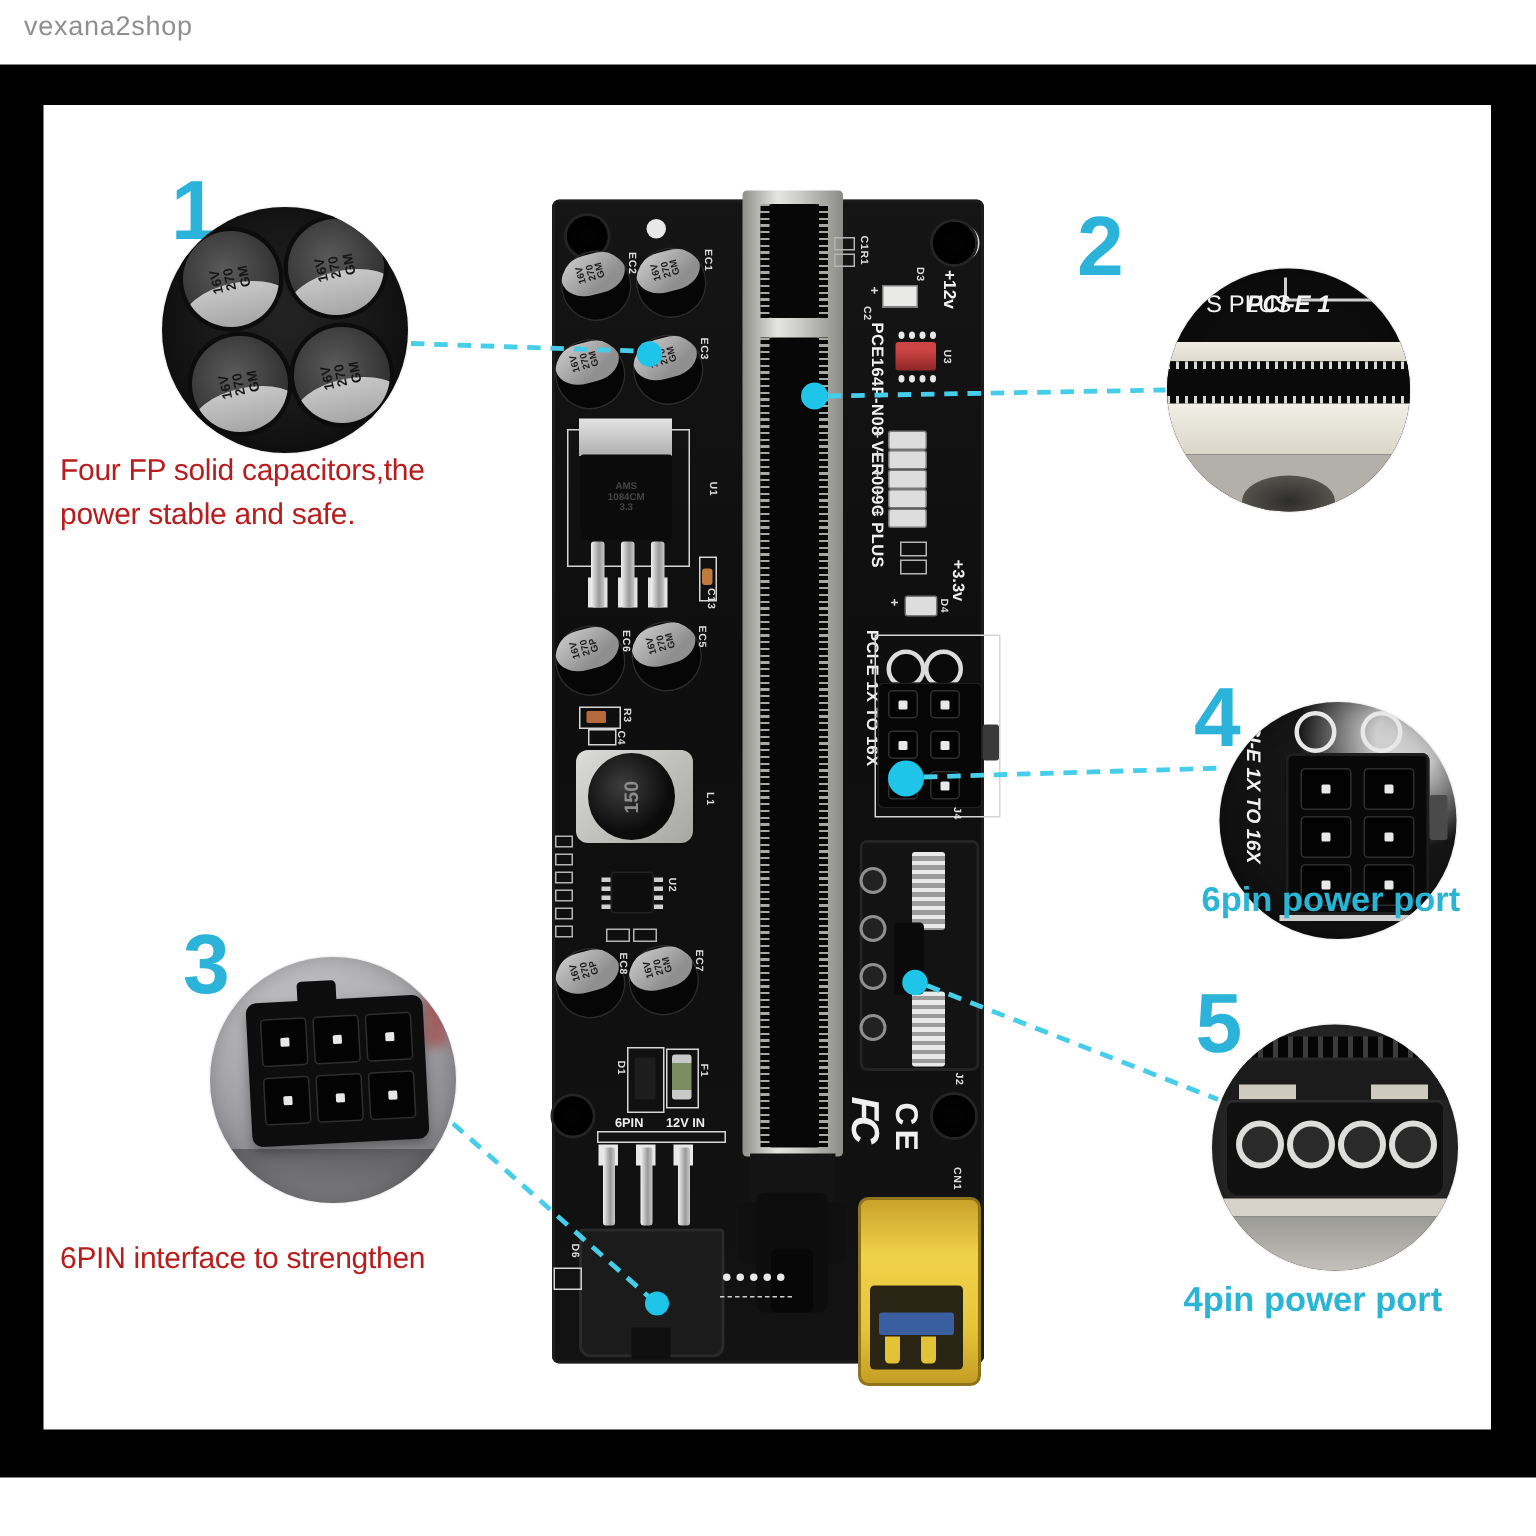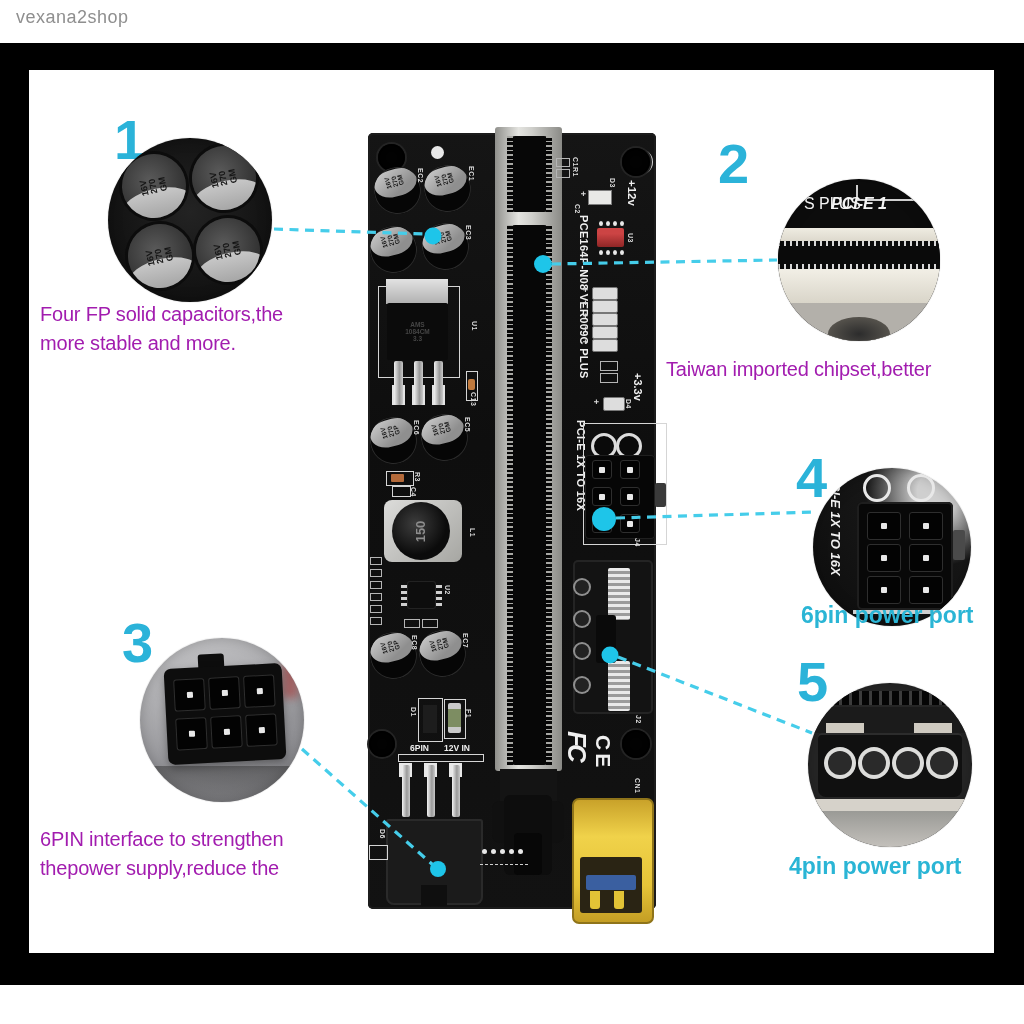--- a/index.html
+++ b/index.html
@@ -4,21 +4,21 @@
 <style>
   html,body{margin:0;padding:0;background:#fff;}
   .page{position:relative;width:1024px;height:1024px;background:#ffffff;overflow:hidden;
         font-family:"Liberation Sans",sans-serif;}
   .watermark{position:absolute;left:16px;top:7px;font-size:18px;color:#8f8f8f;letter-spacing:.5px;}
   .frame{position:absolute;left:0;top:43px;width:1024px;height:942px;background:#000;z-index:0;}
   .inner-white{position:absolute;left:29px;top:27px;width:965px;height:883px;background:#fff;}
 
   
   .num{position:absolute;z-index:4;font-size:56px;font-weight:bold;color:#2bb3d9;line-height:1;}
-  .para{position:absolute;z-index:4;font-size:20px;line-height:29px;color:#a21caf;letter-spacing:-0.2px;}
+  .para{position:absolute;z-index:4;font-size:20px;line-height:29px;color:#b91c1c;letter-spacing:-0.2px;}
   .plabel{position:absolute;z-index:4;font-size:23px;font-weight:bold;color:#2ab5d5;}
   .zoomcircle{position:absolute;z-index:4;border-radius:50%;overflow:hidden;
               box-shadow:0 0 0 1px rgba(0,0,0,.05), inset 0 0 14px rgba(0,0,0,.25);}
   .connectors{position:absolute;left:0;top:0;z-index:3;}
 
   
   .pcb{position:absolute;left:368px;top:133px;width:288px;height:776px;z-index:2;
        background:linear-gradient(180deg,#151515,#0e0e0e 40%,#121212);border-radius:5px;
        box-shadow:inset 0 0 0 2px #1c1c1c;}
   .pcb *{position:absolute;}
@@ -347,40 +347,39 @@
       </div>
     <div class="bigcap" style="left:88px;top:80px;">
         <div class="crescent"></div>
         <span class="bt">16V
 270
 GM</span>
       </div>
   </div>
   <div class="para" style="left:40px;top:300px;">
     <div>Four FP solid capacitors,the</div>
-    <div>more stable and more.</div>
+    <div>power stable and safe.</div>
   </div>
 
   <div class="num" style="left:718px;top:136px;">2</div>
   <div class="zoomcircle" style="left:778px;top:179px;width:162px;height:162px;background:#0c0c0c;">
     <div style="left:78px;top:6px;width:60px;height:14px;border-left:2px solid #cfcfcf;border-bottom:2px solid #cfcfcf;"></div>
     <div style="left:26px;top:16px;font-size:16px;color:#f3f3f3;white-space:nowrap;">
       <span>S PLUS </span><span style="position:static;font-weight:bold;font-style:italic;margin-left:27px;">PCI-E 1</span>
     </div>
     <div style="left:0;top:49px;width:162px;height:13px;background:linear-gradient(#efece2,#ddd9cd);"></div>
     <div style="left:0;top:62px;width:162px;height:28px;background:#0a0a0a;">
       <div style="left:0;top:0;width:100%;height:5px;background:repeating-linear-gradient(90deg,#d8d8d8 0 2px,#0a0a0a 2px 6px);"></div>
       <div style="left:0;bottom:0;width:100%;height:5px;background:repeating-linear-gradient(90deg,#d8d8d8 0 2px,#0a0a0a 2px 6px);"></div>
     </div>
     <div style="left:0;top:90px;width:162px;height:34px;background:linear-gradient(#f2efe6,#d9d5c9);"></div>
     <div style="left:0;top:124px;width:162px;height:38px;background:#b3b0aa;"></div>
     <div style="left:50px;top:138px;width:62px;height:34px;border-radius:50%;background:radial-gradient(#2c2c2c,#55524c 70%);"></div>
   </div>
   <div class="para" style="left:666px;top:355px;">
-    <div>Taiwan imported chipset,better</div>
   </div>
 
   <div class="num" style="left:122px;top:615px;">3</div>
   <div class="zoomcircle" style="left:140px;top:638px;width:164px;height:164px;background:linear-gradient(160deg,#c9c9cb,#97979b 60%,#86868a);">
     <div style="left:142px;top:26px;width:16px;height:34px;background:#a33;filter:blur(4px);opacity:.55;"></div>
     <div style="left:58px;top:16px;width:26px;height:16px;background:#0d0d0d;border-radius:3px 3px 0 0;transform:rotate(-3deg);"></div>
     <div style="left:26px;top:28px;width:118px;height:96px;background:#0d0d0d;border-radius:7px;transform:rotate(-3deg);box-shadow:0 4px 8px rgba(0,0,0,.35);">
       <div class="sq-hole" style="left:9px;top:11px;width:29px;height:30px;">
           <i></i>
         </div>
@@ -397,21 +396,20 @@
           <i></i>
         </div>
       <div class="sq-hole" style="left:79px;top:50px;width:29px;height:30px;">
           <i></i>
         </div>
     </div>
     <div style="left:0;top:128px;width:164px;height:36px;background:linear-gradient(180deg,rgba(40,40,40,.45),rgba(60,60,60,.2));"></div>
   </div>
   <div class="para" style="left:40px;top:825px;">
     <div>6PIN interface to strengthen</div>
-    <div>thepower supply,reduce the</div>
   </div>
 
   <div class="num" style="left:796px;top:450px;">4</div>
   <div class="zoomcircle" style="left:813px;top:468px;width:158px;height:158px;background:radial-gradient(circle at 80% 15%,#cfcfcf 12%,#161616 40%,#0c0c0c);">
     <span class="vtext" style="left:30px;top:14px;font-size:13px;font-weight:bold;font-style:italic;color:#f0f0f0;">CI-E 1X TO 16X</span>
     <div style="left:50px;top:6px;width:22px;height:22px;border:3px solid #e8e8e8;border-radius:50%;background:transparent;"></div>
     <div style="left:94px;top:6px;width:22px;height:22px;border:3px solid #e8e8e8;border-radius:50%;background:transparent;"></div>
     <div style="left:44px;top:34px;width:96px;height:108px;background:#080808;border-radius:5px;box-shadow:inset 0 0 0 2px #1e1e1e;">
       <div class="sq-hole" style="left:10px;top:10px;width:32px;height:26px;">
           <i></i>
@@ -428,21 +426,21 @@
       <div class="sq-hole" style="left:10px;top:74px;width:32px;height:26px;">
           <i></i>
         </div>
       <div class="sq-hole" style="left:52px;top:74px;width:32px;height:26px;">
           <i></i>
         </div>
     </div>
     <div style="left:140px;top:62px;width:12px;height:30px;background:#4a4a4a;border-radius:2px;"></div>
     <div style="left:40px;top:142px;width:104px;height:4px;background:#cfcfcf;"></div>
   </div>
-  <div class="plabel" style="left:801px;top:602px;">6pin power port</div>
+  <div class="plabel" style="left:801px;top:586px;">6pin power port</div>
 
   <div class="num" style="left:797px;top:654px;">5</div>
   <div class="zoomcircle" style="left:808px;top:683px;width:164px;height:164px;background:#262626;">
     <div style="left:14px;top:8px;width:140px;height:14px;background:repeating-linear-gradient(90deg,#050505 0 7px,#3c3c3c 7px 10px);"></div>
     <div style="left:0;top:24px;width:164px;height:26px;background:#1b1b1b;"></div>
     <div style="left:18px;top:40px;width:38px;height:10px;background:#cfcac0;"></div>
     <div style="left:106px;top:40px;width:38px;height:10px;background:#cfcac0;"></div>
     <div style="left:10px;top:50px;width:144px;height:64px;background:#101010;border-radius:4px 4px 8px 8px;box-shadow:inset 0 2px 0 #2c2c2c;">
       <div style="left:10px;top:18px;width:24px;height:24px;border-radius:50%;background:#2a2a2a;box-shadow:0 0 0 4px #dddddb;"></div>
       <div style="left:44px;top:18px;width:24px;height:24px;border-radius:50%;background:#2a2a2a;box-shadow:0 0 0 4px #dddddb;"></div>

